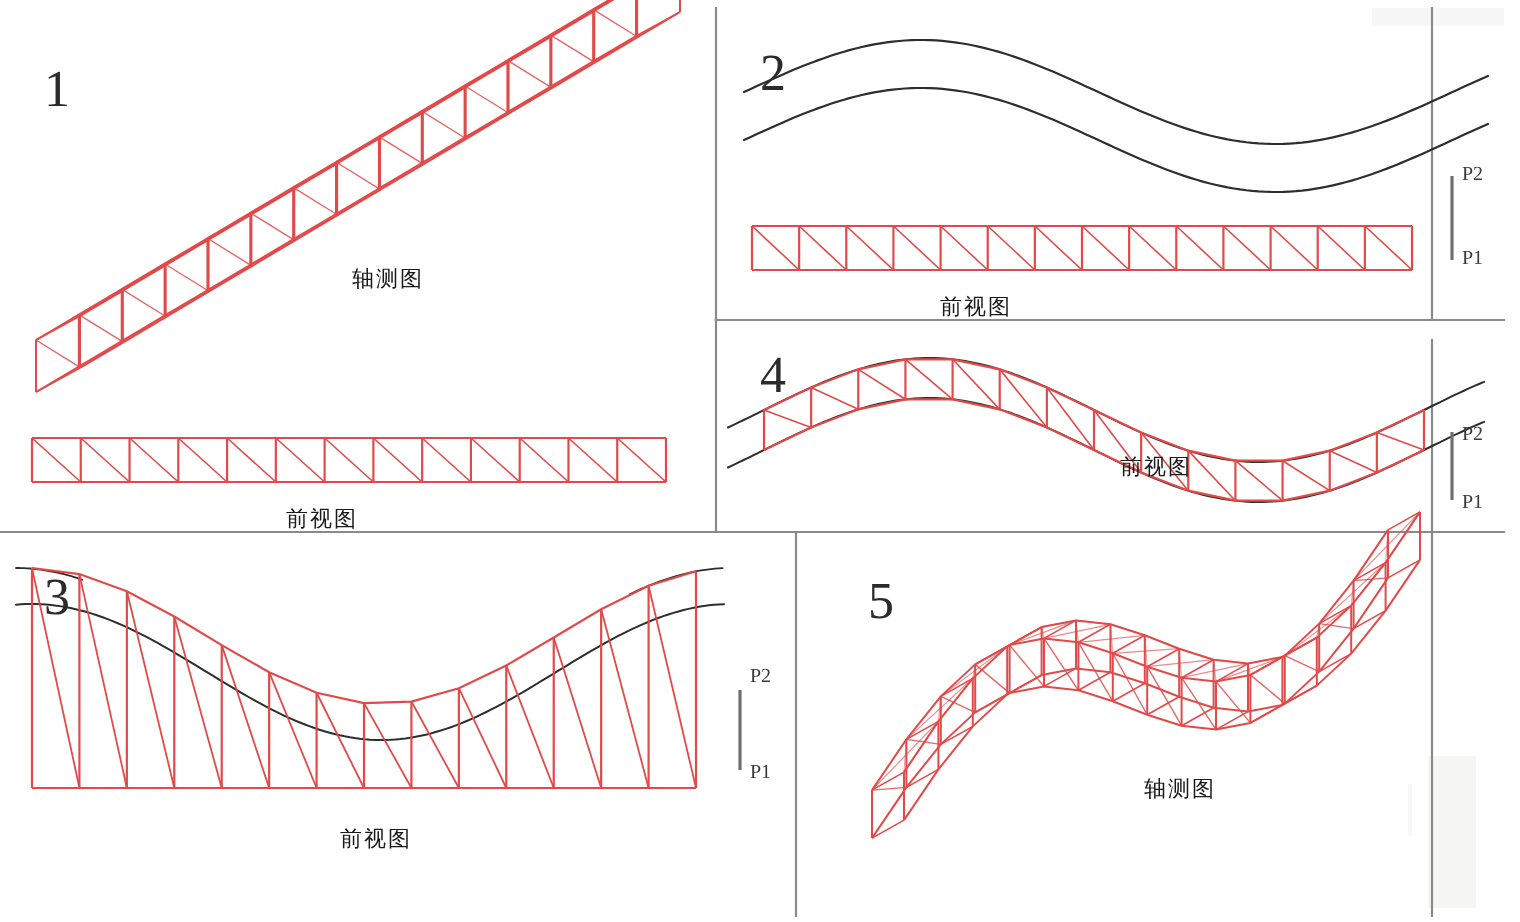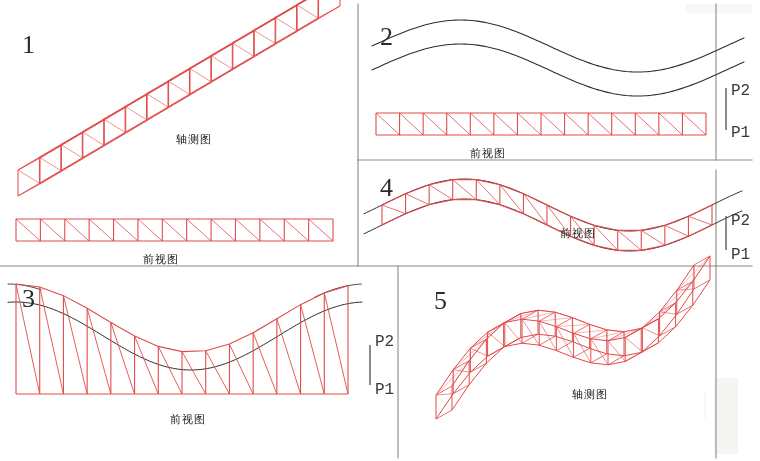--- a/index.html
+++ b/index.html
@@ -10,22 +10,22 @@
   #sheet{position:absolute;inset:0;width:760px;height:461px;}
   .panel-num{
     position:absolute;font-family:"Liberation Serif", serif;
     font-size:26px;color:#2b2b2b;line-height:1;
   }
   .view-label{
     position:absolute;font-family:Liberation Mono, monospace;
     font-size:11px;color:#1a1a1a;letter-spacing:1px;white-space:nowrap;
   }
   .scale-label{
-    position:absolute;font-family:Liberation Mono, monospace;
-    font-size:16px;color:#3a3a3a;white-space:nowrap;
+    position:absolute;font-family:Liberation Serif, serif;
+    font-size:10px;color:#3a3a3a;white-space:nowrap;
   }
 </style>
 </head>
 <body>
 
 <svg id="sheet" viewBox="0 0 760 461" xmlns="http://www.w3.org/2000/svg">
 
   <rect x="0" y="0" width="760" height="461" fill="#ffffff"></rect>
 
   <g opacity="0.55">

